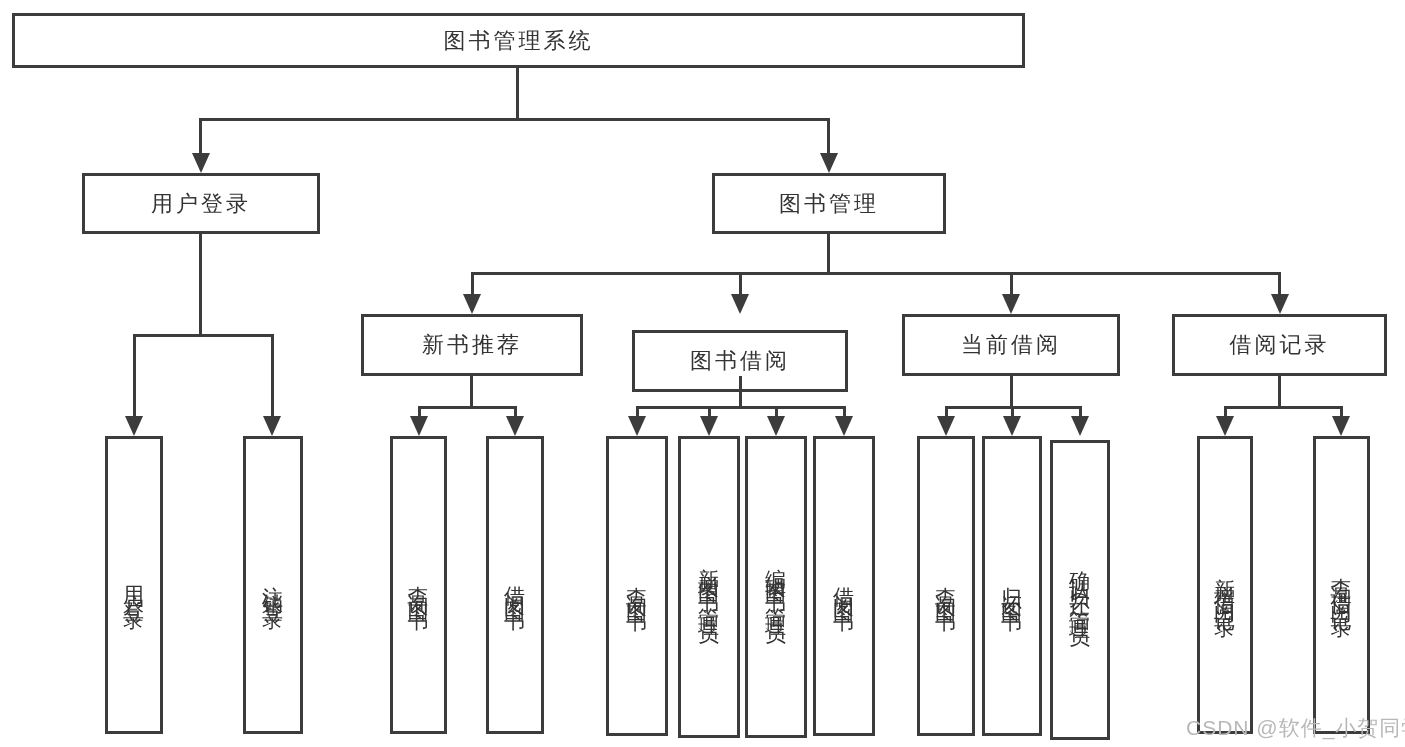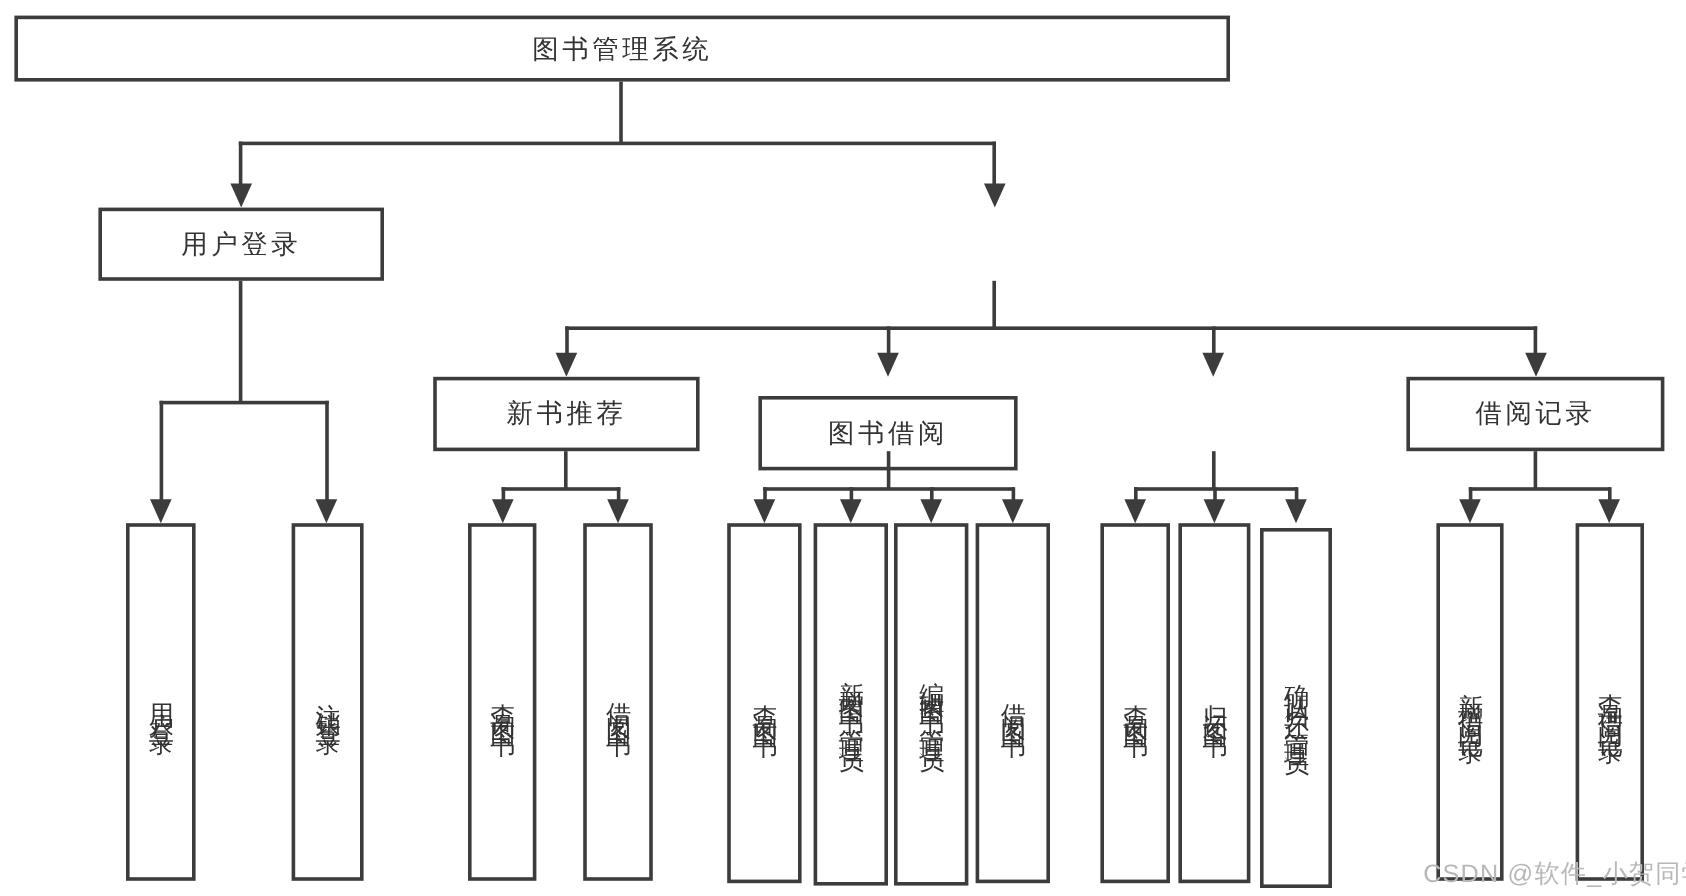--- a/index.html
+++ b/index.html
@@ -62,20 +62,21 @@
   <div class="node" style="left:12px;top:13px;width:1013px;height:55px;">图书管理系统</div>
 
   <div class="vline" style="left:516px;top:68px;height:52px;"></div>
   <div class="hline" style="left:199px;top:118px;width:631px;"></div>
   <div class="vline" style="left:199px;top:118px;height:37px;"></div>
   <div class="arrow" style="left:192px;top:153px;"></div>
   <div class="vline" style="left:827px;top:118px;height:37px;"></div>
   <div class="arrow" style="left:820px;top:153px;"></div>
 
   <div class="node" style="left:82px;top:173px;width:238px;height:61px;">用户登录</div>
+  <div class="node" style="left:712px;top:173px;width:234px;height:61px;">图书管理</div>
 
   <div class="vline" style="left:199px;top:234px;height:102px;"></div>
   <div class="hline" style="left:133px;top:334px;width:141px;"></div>
   <div class="vline" style="left:133px;top:334px;height:84px;"></div>
   <div class="arrow" style="left:125px;top:416px;"></div>
   <div class="vline" style="left:271px;top:334px;height:84px;"></div>
   <div class="arrow" style="left:263px;top:416px;"></div>
 
   <div class="vline" style="left:827px;top:234px;height:40px;"></div>
   <div class="hline" style="left:471px;top:272px;width:810px;"></div>
@@ -83,20 +84,21 @@
   <div class="arrow" style="left:463px;top:294px;"></div>
   <div class="vline" style="left:739px;top:272px;height:24px;"></div>
   <div class="arrow" style="left:731px;top:294px;"></div>
   <div class="vline" style="left:1010px;top:272px;height:24px;"></div>
   <div class="arrow" style="left:1002px;top:294px;"></div>
   <div class="vline" style="left:1278px;top:272px;height:24px;"></div>
   <div class="arrow" style="left:1271px;top:294px;"></div>
 
   <div class="node" style="left:361px;top:314px;width:222px;height:62px;">新书推荐</div>
   <div class="node" style="left:632px;top:330px;width:216px;height:62px;">图书借阅</div>
+  <div class="node" style="left:902px;top:314px;width:218px;height:62px;">当前借阅</div>
   <div class="node" style="left:1172px;top:314px;width:215px;height:62px;">借阅记录</div>
 
   <div class="vline" style="left:470px;top:376px;height:32px;"></div>
   <div class="hline" style="left:418px;top:406px;width:99px;"></div>
   <div class="vline" style="left:418px;top:406px;height:12px;"></div>
   <div class="arrow" style="left:410px;top:416px;"></div>
   <div class="vline" style="left:514px;top:406px;height:12px;"></div>
   <div class="arrow" style="left:506px;top:416px;"></div>
 
   <div class="vline" style="left:739px;top:376px;height:32px;"></div>

